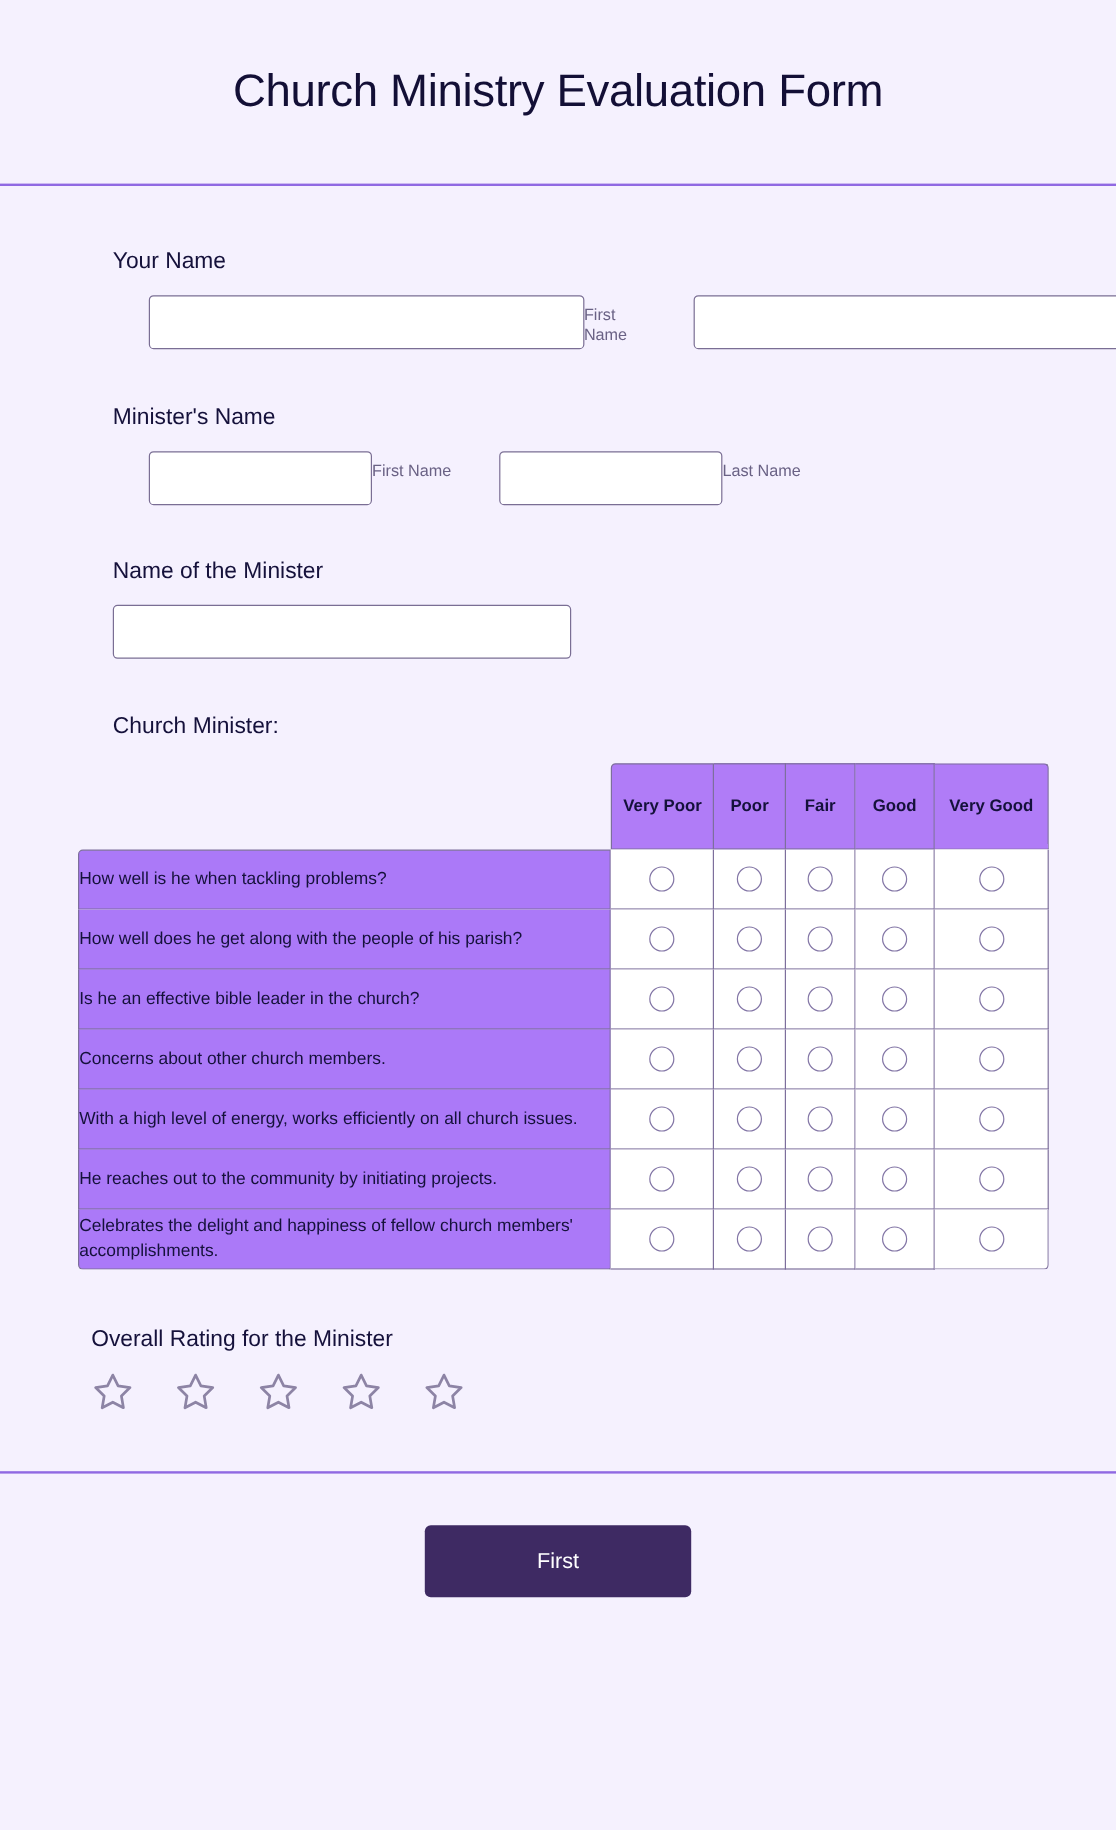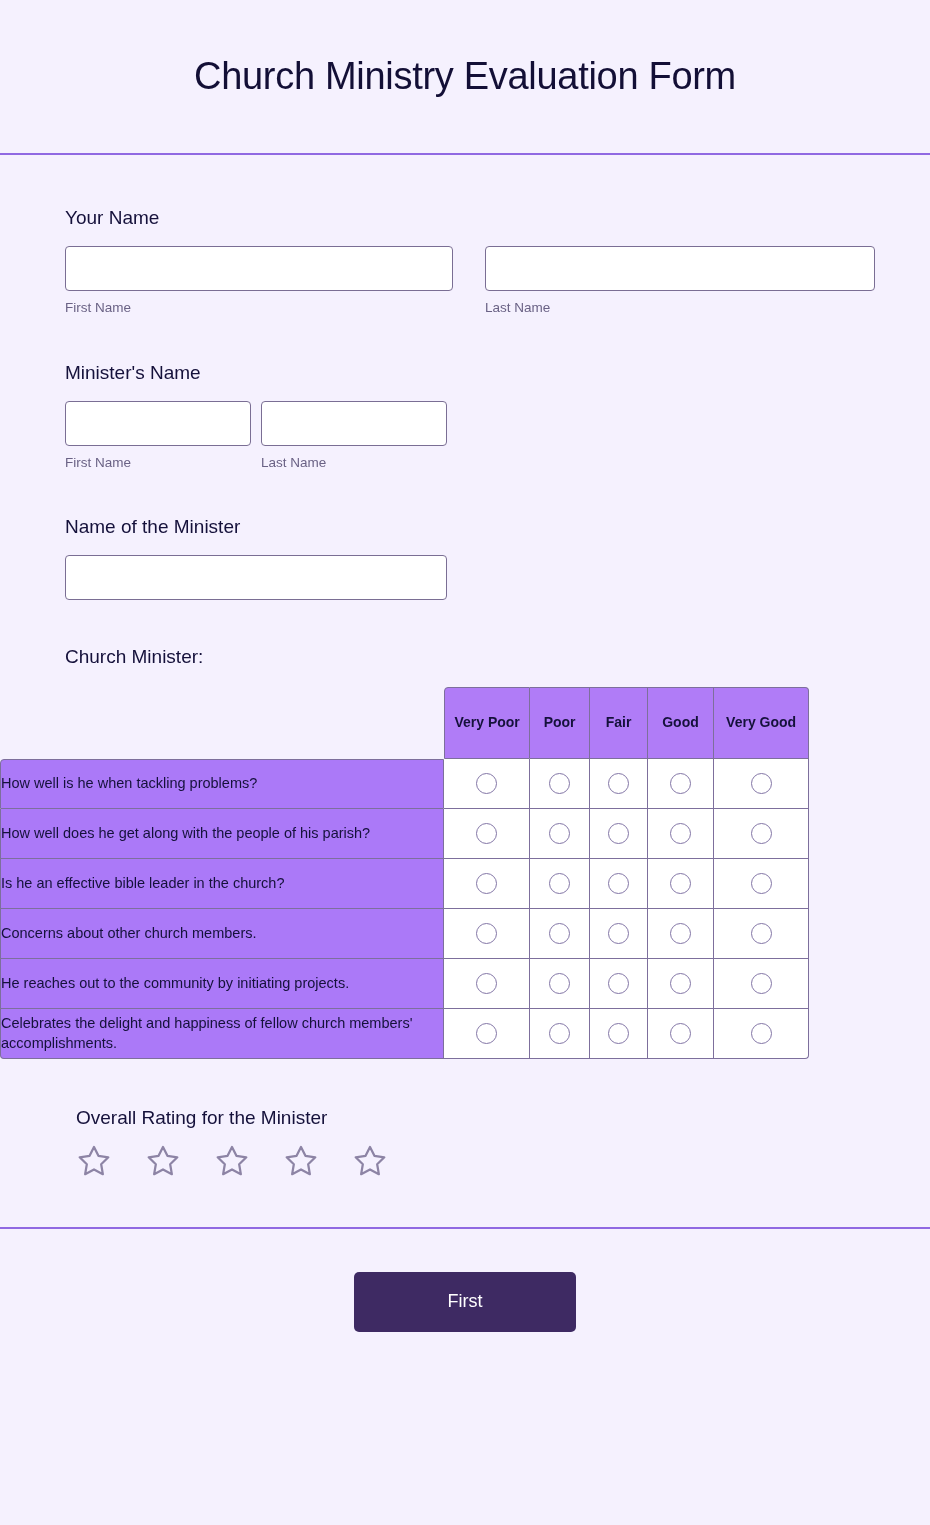--- a/index.html
+++ b/index.html
@@ -32,32 +32,32 @@
     color: #130f36;
     text-align: center;
     margin: 0;
   }
 
   
   .form-body {
     padding: 52px 0 0 0;
     background: #f5f1fe;
   }
-  .field-block { padding-left: 65px; }
+  .field-block { padding-left: 94px; }
 
   .field-label {
     font-size: 19px;
     font-weight: 500;
     color: #15113b;
     margin-bottom: 16px;
     line-height: 1.2;
   }
 
   .input-row { display: flex; }
-  .input-col { display: flex; flex-direction: column; }
+  .input-col { display: flex; flex-direction: row; margin-left: 30px; }
 
   .text-input {
     height: 45px;
     background: #ffffff;
     border: 1.5px solid #7a6e94;
     border-radius: 4px;
     font-family: "Liberation Sans", sans-serif;
     font-size: 15px;
     color: #14103a;
     padding: 0 10px;
@@ -78,21 +78,21 @@
   .w-min-last  { width: 186px; }
   .gap-min { width: 10px; }
 
   .w-ministry { width: 382px; }
 
   .block-gap-1 { height: 46px; }
   .block-gap-2 { height: 45px; }
   .block-gap-3 { height: 46px; }
 
   
-  .matrix-wrap { padding-right: 56px; margin-top: 18px; }
+  .matrix-wrap { padding-left: 65px; padding-right: 56px; margin-top: 18px; }
   table.matrix {
     border-collapse: separate;
     border-spacing: 0;
     width: 809px;
     table-layout: fixed;
   }
   table.matrix th, table.matrix td { padding: 0; }
 
   th.corner-cell {
     background: transparent;
@@ -291,20 +291,28 @@
           </tr>
           <tr class="matrix-row">
             <td class="row-label">Concerns about other church members.</td>
             <td class="radio-cell col-vp"><span class="radio-dot"></span></td>
             <td class="radio-cell col-p"><span class="radio-dot"></span></td>
             <td class="radio-cell col-f"><span class="radio-dot"></span></td>
             <td class="radio-cell col-g"><span class="radio-dot"></span></td>
             <td class="radio-cell col-vg"><span class="radio-dot"></span></td>
           </tr>
           <tr class="matrix-row">
+            <td class="row-label">With a high level of energy, works efficiently on all church issues.</td>
+            <td class="radio-cell col-vp"><span class="radio-dot"></span></td>
+            <td class="radio-cell col-p"><span class="radio-dot"></span></td>
+            <td class="radio-cell col-f"><span class="radio-dot"></span></td>
+            <td class="radio-cell col-g"><span class="radio-dot"></span></td>
+            <td class="radio-cell col-vg"><span class="radio-dot"></span></td>
+          </tr>
+          <tr class="matrix-row">
             <td class="row-label">He reaches out to the community by initiating projects.</td>
             <td class="radio-cell col-vp"><span class="radio-dot"></span></td>
             <td class="radio-cell col-p"><span class="radio-dot"></span></td>
             <td class="radio-cell col-f"><span class="radio-dot"></span></td>
             <td class="radio-cell col-g"><span class="radio-dot"></span></td>
             <td class="radio-cell col-vg"><span class="radio-dot"></span></td>
           </tr>
           <tr class="matrix-row">
             <td class="row-label">Celebrates the delight and happiness of fellow church members' accomplishments.</td>
             <td class="radio-cell col-vp"><span class="radio-dot"></span></td>

